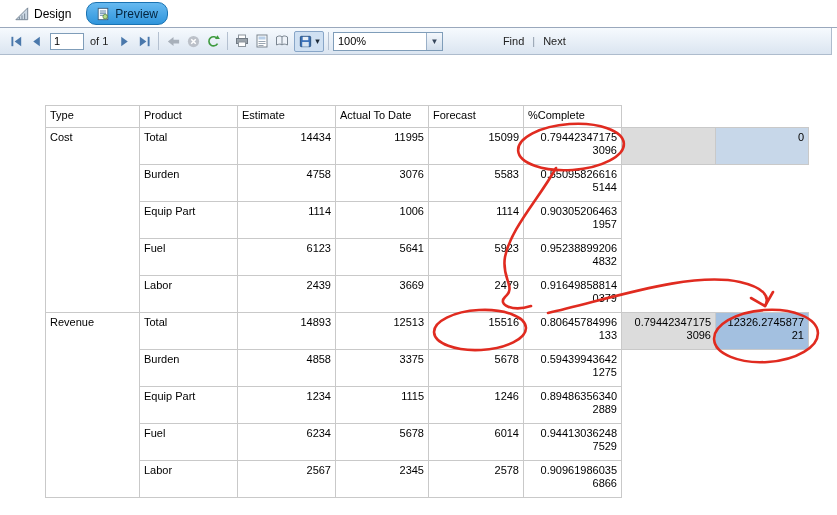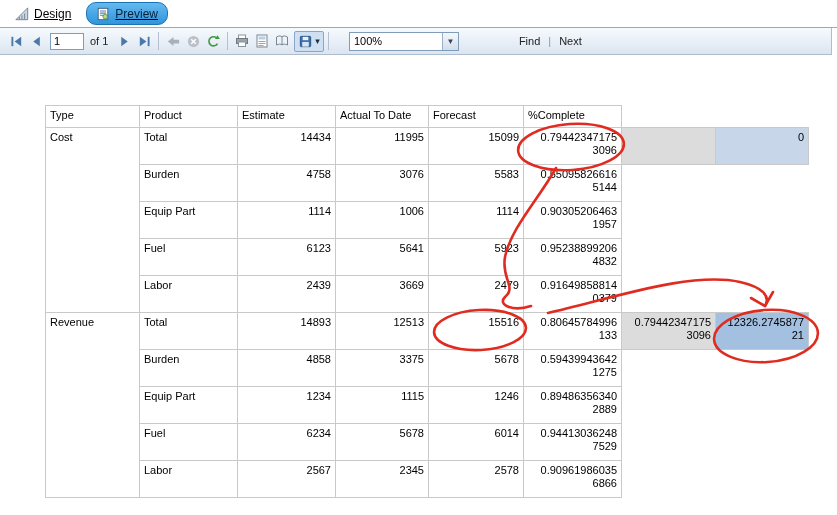--- a/index.html
+++ b/index.html
@@ -3,42 +3,42 @@
 <meta charset="utf-8">
 <style>
   * { margin:0; padding:0; box-sizing:border-box; }
   html,body { width:837px; height:515px; overflow:hidden; background:#fff;
               font-family:"Liberation Sans", sans-serif; }
   .page { position:relative; width:837px; height:515px; background:#fff; }
 
   
   .tabstrip { position:absolute; top:0; left:0; right:0; height:28px; background:#fff;
               border-bottom:1px solid #9aa8bc; display:flex; align-items:center;
-              padding-left:5px; gap:5px;text-decoration:underline; }
+              padding-left:5px; gap:5px; }
   .tab { display:flex; align-items:center; gap:5px; height:23px; padding:0 9px;
          font-size:12px; color:#000; cursor:default; border:1px solid transparent; }
   .tab.active { background:linear-gradient(#66b9f0,#2f95dc); border:1px solid #1a73b2;
                 border-radius:10px; color:#03243e; }
 
   
   .toolbar { position:absolute; top:28px; left:0; width:832px; height:27px;
              background:linear-gradient(#f6fafe,#dbe5f1); border-bottom:1px solid #aebccd;
              border-right:1px solid #aebccd; display:flex; align-items:center;
              padding-left:6px; font-size:11px; color:#222; }
   .tbtn { width:20px; height:20px; display:flex; align-items:center; justify-content:center;
           border-radius:2px; flex:0 0 auto; }
   .sep { width:1px; height:18px; background:#b4c0d0; margin:0 4px; flex:0 0 auto; }
   .page-input { width:34px; height:17px; border:1px solid #7f9db9; background:#fff;
                 font:11px "Liberation Sans",sans-serif; padding-left:3px; margin:0 4px; }
   .of-label { margin:0 6px 0 2px; color:#222; }
   .export-btn { display:flex; align-items:center; height:21px; padding:0 3px;
                 background:#cfe0f2; border:1px solid #88a6c8; border-radius:2px; margin-left:2px; }
   .caret { font-size:9px; color:#1d2b3a; margin-left:2px; }
   .zoom { display:flex; width:110px; height:19px; border:1px solid #7f9db9; background:#fff;
-          margin-left:16px; align-items:center;gap:9px; }
+          margin-left:0; align-items:center;gap:9px; }
   .zoom-value { flex:1; padding-left:4px; font-size:11px; color:#000; }
   .zoom-btn { width:16px; height:100%; background:linear-gradient(#f4f8fc,#d2deec);
               border-left:1px solid #9ab0c8; display:flex; align-items:center;
               justify-content:center; font-size:8px; color:#35455a; }
   .find-area { margin-left:60px; display:flex; gap:8px; align-items:center; color:#222; }
   .find-sep { color:#8c98a8; }
 
   
   .report { position:absolute; top:55px; left:0; width:837px; height:460px; background:#fff; }
   table.rpt { position:absolute; left:45px; top:50px; border-collapse:collapse;

